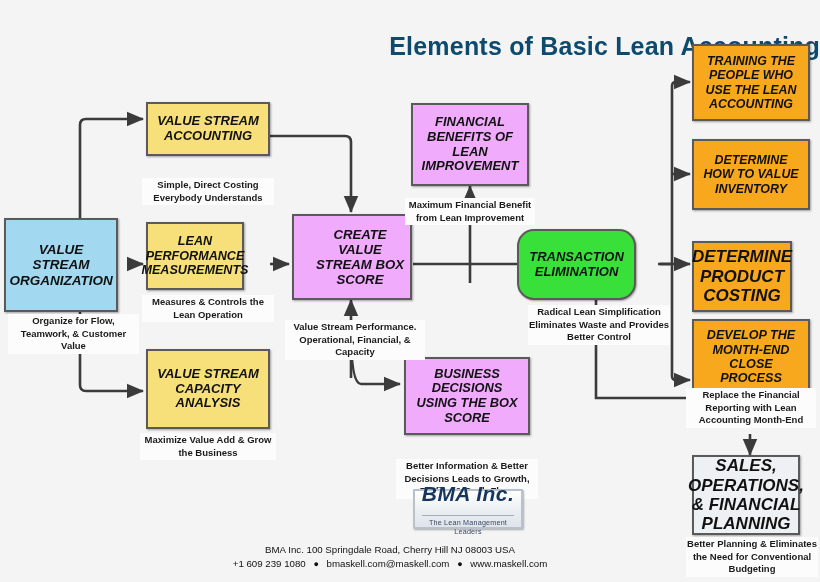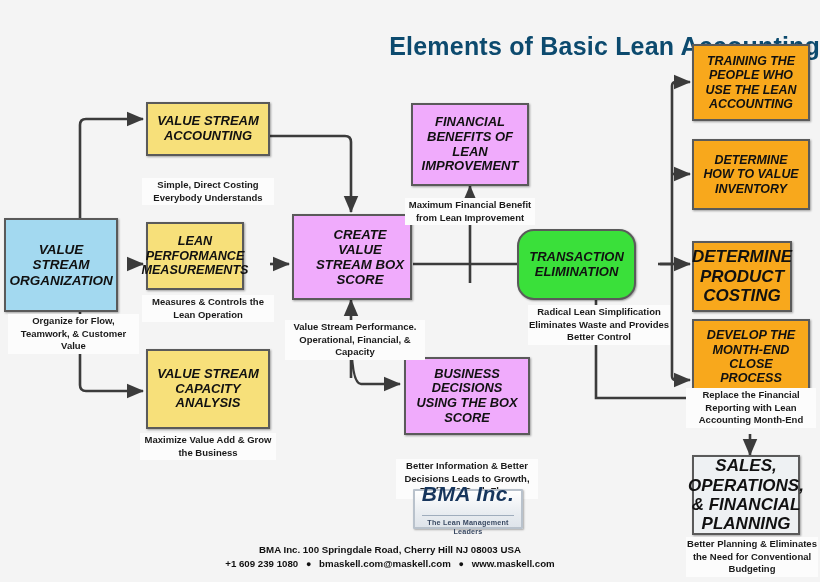--- a/index.html
+++ b/index.html
@@ -60,27 +60,27 @@
     background:linear-gradient(#ffffff,#e9edf1 60%,#dfe4ea);
     box-shadow:1px 1px 2px rgba(0,0,0,0.3);
     display:flex;flex-direction:column;align-items:center;justify-content:center;
     z-index:5;
   }
   .logo-main{
     font-size:21px;font-weight:bold;font-style:italic;
     color:#17365d;letter-spacing:0.4px;line-height:1;
   }
   .logo-sub{
-    font-size:7.2px;font-weight:bold;color:#3a4a63;
+    font-size:7.2px;font-weight:normal;color:#3a4a63;
     letter-spacing:0.2px;margin-top:11px;
     border-top:1px solid #9fadbd;padding-top:2px;width:86%;text-align:center;
   }
   .footer{
     position:absolute;left:0;width:780px;text-align:center;
-    font-size:9.7px;font-weight:bold;color:#111;line-height:1.45;
+    font-size:9.7px;font-weight:normal;color:#111;line-height:1.45;
     z-index:5;
   }
   .bullet{font-size:9px;vertical-align:middle;padding:0 5px;}
 </style>
 </head>
 <body>
 
 <div id="stage">
 
   <div class="title">Elements of Basic Lean Accounting</div>

